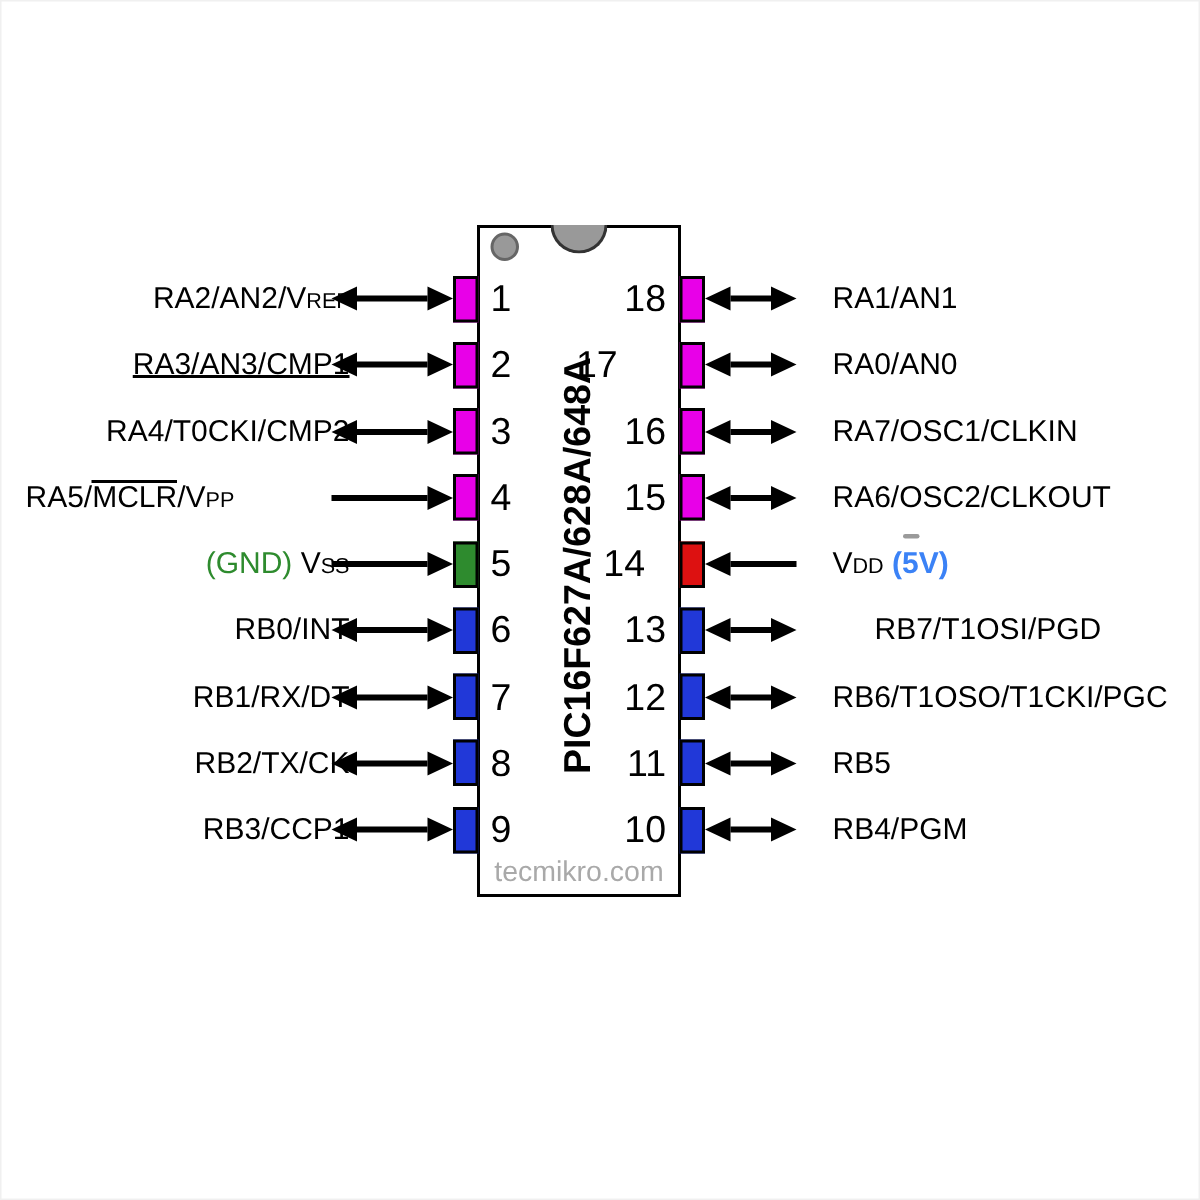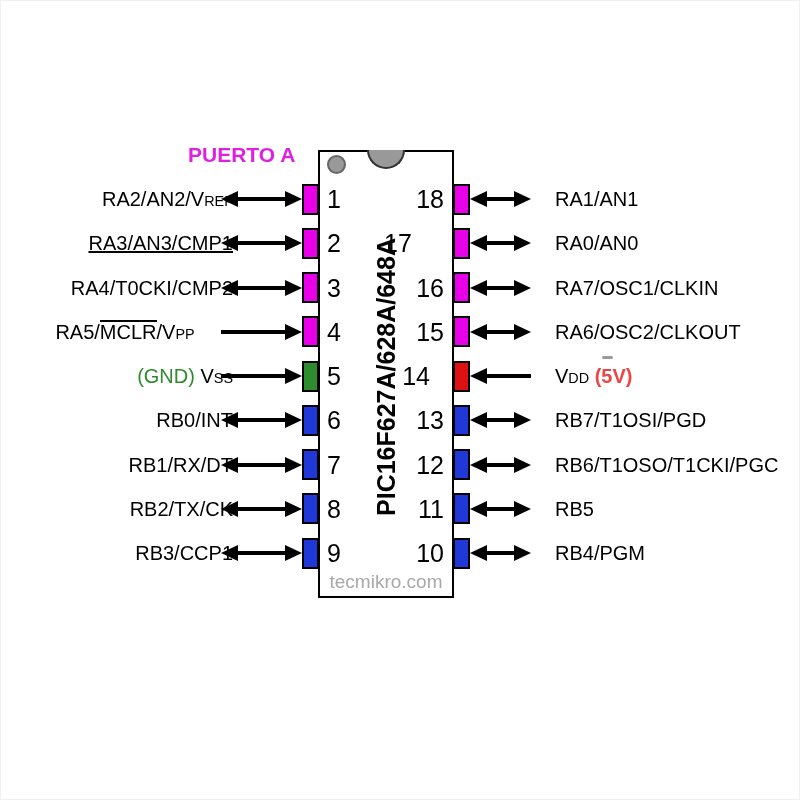--- a/index.html
+++ b/index.html
@@ -39,21 +39,20 @@
   .ah-l{width:0;height:0;border-top:8px solid transparent;border-bottom:8px solid transparent;border-right:17px solid #000;}
   .ah-r{width:0;height:0;border-top:8px solid transparent;border-bottom:8px solid transparent;border-left:17px solid #000;}
   .aline{flex:1;height:4px;background:#000;}
   .stray{position:absolute;left:601px;top:355px;width:11px;height:3px;background:#9a9a9a;border-radius:2px;}
 </style>
 </head>
 <body>
 
 <div id="canvas">
 
-  <div class="port-label" id="port-a" style="left: 187px; top: 142px; color: rgb(224, 32, 224);">PUERTO A</div>
 
   <div class="chip">
     <div class="chip-dot"></div>
     <div class="chip-notch"></div>
   </div>
 
   <div class="chip-title">PIC16F627A/628A/648A</div>
 
   <div class="watermark">tecmikro.com</div>
 
@@ -84,21 +83,21 @@
         <div class="aline"></div>
         <div class="ah-r"></div>
       </div>
       <div class="pin-label" style="top: 271.5px; left: 0px; width: 216px; text-align: right;"><span>RA4/T0CKI/CMP2</span></div>
       <div class="pin-leg" style="left: 301px; top: 315.25px; background: rgb(232, 0, 232);"></div>
       <div class="pin-number" style="left: 326px; top: 315.75px; text-align: left;">4</div>
       <div class="arrow" style="left: 220px; width: 81px; top: 321.75px;">
         <div class="aline"></div>
         <div class="ah-r"></div>
       </div>
-      <div class="pin-label" style="top: 315.75px; left: 0px; width: 216px; text-align: center;"><span>RA5/</span><span class="seg-o">MCLR</span><span>/V</span><span class="seg-s">PP</span></div>
+      <div class="pin-label" style="top: 315.75px; left: 0px; width: 216px; text-align: left;"><span>RA5/</span><span class="seg-o">MCLR</span><span>/V</span><span class="seg-s">PP</span></div>
       <div class="pin-leg" style="left: 301px; top: 359.5px; background: rgb(46, 139, 46);"></div>
       <div class="pin-number" style="left: 326px; top: 360px; text-align: left;">5</div>
       <div class="arrow" style="left: 220px; width: 81px; top: 366px;">
         <div class="aline"></div>
         <div class="ah-r"></div>
       </div>
       <div class="pin-label" style="top: 360px; left: 0px; width: 216px; text-align: right;"><span style="color: rgb(46, 139, 46);">(GND)</span><span> V</span><span class="seg-s">SS</span></div>
       <div class="pin-leg" style="left: 301px; top: 403.75px; background: rgb(33, 56, 216);"></div>
       <div class="pin-number" style="left: 326px; top: 404.25px; text-align: left;">6</div>
       <div class="arrow" style="left: 220px; width: 81px; top: 410.25px;">
@@ -162,29 +161,29 @@
         <div class="aline"></div>
         <div class="ah-r"></div>
       </div>
       <div class="pin-label" style="top: 315.75px; left: 538px;"><span>RA6/OSC2/CLKOUT</span></div>
       <div class="pin-leg" style="left: 452px; top: 359.5px; background: rgb(221, 17, 17);"></div>
       <div class="pin-number" style="left: 369px; top: 360px; text-align: right;">14</div>
       <div class="arrow" style="left: 469px; width: 61px; top: 366px;">
         <div class="ah-l"></div>
         <div class="aline"></div>
       </div>
-      <div class="pin-label" style="top: 360px; left: 538px;"><span>V</span><span class="seg-s">DD</span><span> </span><span style="color: #ef4444; font-weight: bold;">(5V)</span></div>
+      <div class="pin-label" style="top: 360px; left: 538px;"><span>V</span><span class="seg-s">DD</span><span> </span><span style="color: #3b82f6; font-weight: bold;">(5V)</span></div>
       <div class="pin-leg" style="left: 452px; top: 403.75px; background: rgb(33, 56, 216);"></div>
       <div class="pin-number" style="left: 383px; top: 404.25px; text-align: right;">13</div>
       <div class="arrow" style="left: 469px; width: 61px; top: 410.25px;">
         <div class="ah-l"></div>
         <div class="aline"></div>
         <div class="ah-r"></div>
       </div>
-      <div class="pin-label" style="top: 404.25px; left: 538px;"><span>RB7/T1OSI/PGD</span></div>
+      <div class="pin-label" style="top: 404.25px; left: 566px;"><span>RB7/T1OSI/PGD</span></div>
       <div class="pin-leg" style="left: 452px; top: 448px; background: rgb(33, 56, 216);"></div>
       <div class="pin-number" style="left: 383px; top: 448.5px; text-align: right;">12</div>
       <div class="arrow" style="left: 469px; width: 61px; top: 454.5px;">
         <div class="ah-l"></div>
         <div class="aline"></div>
         <div class="ah-r"></div>
       </div>
       <div class="pin-label" style="top: 448.5px; left: 538px;"><span>RB6/T1OSO/T1CKI/PGC</span></div>
       <div class="pin-leg" style="left: 452px; top: 492.25px; background: rgb(33, 56, 216);"></div>
       <div class="pin-number" style="left: 383px; top: 492.75px; text-align: right;">11</div>

